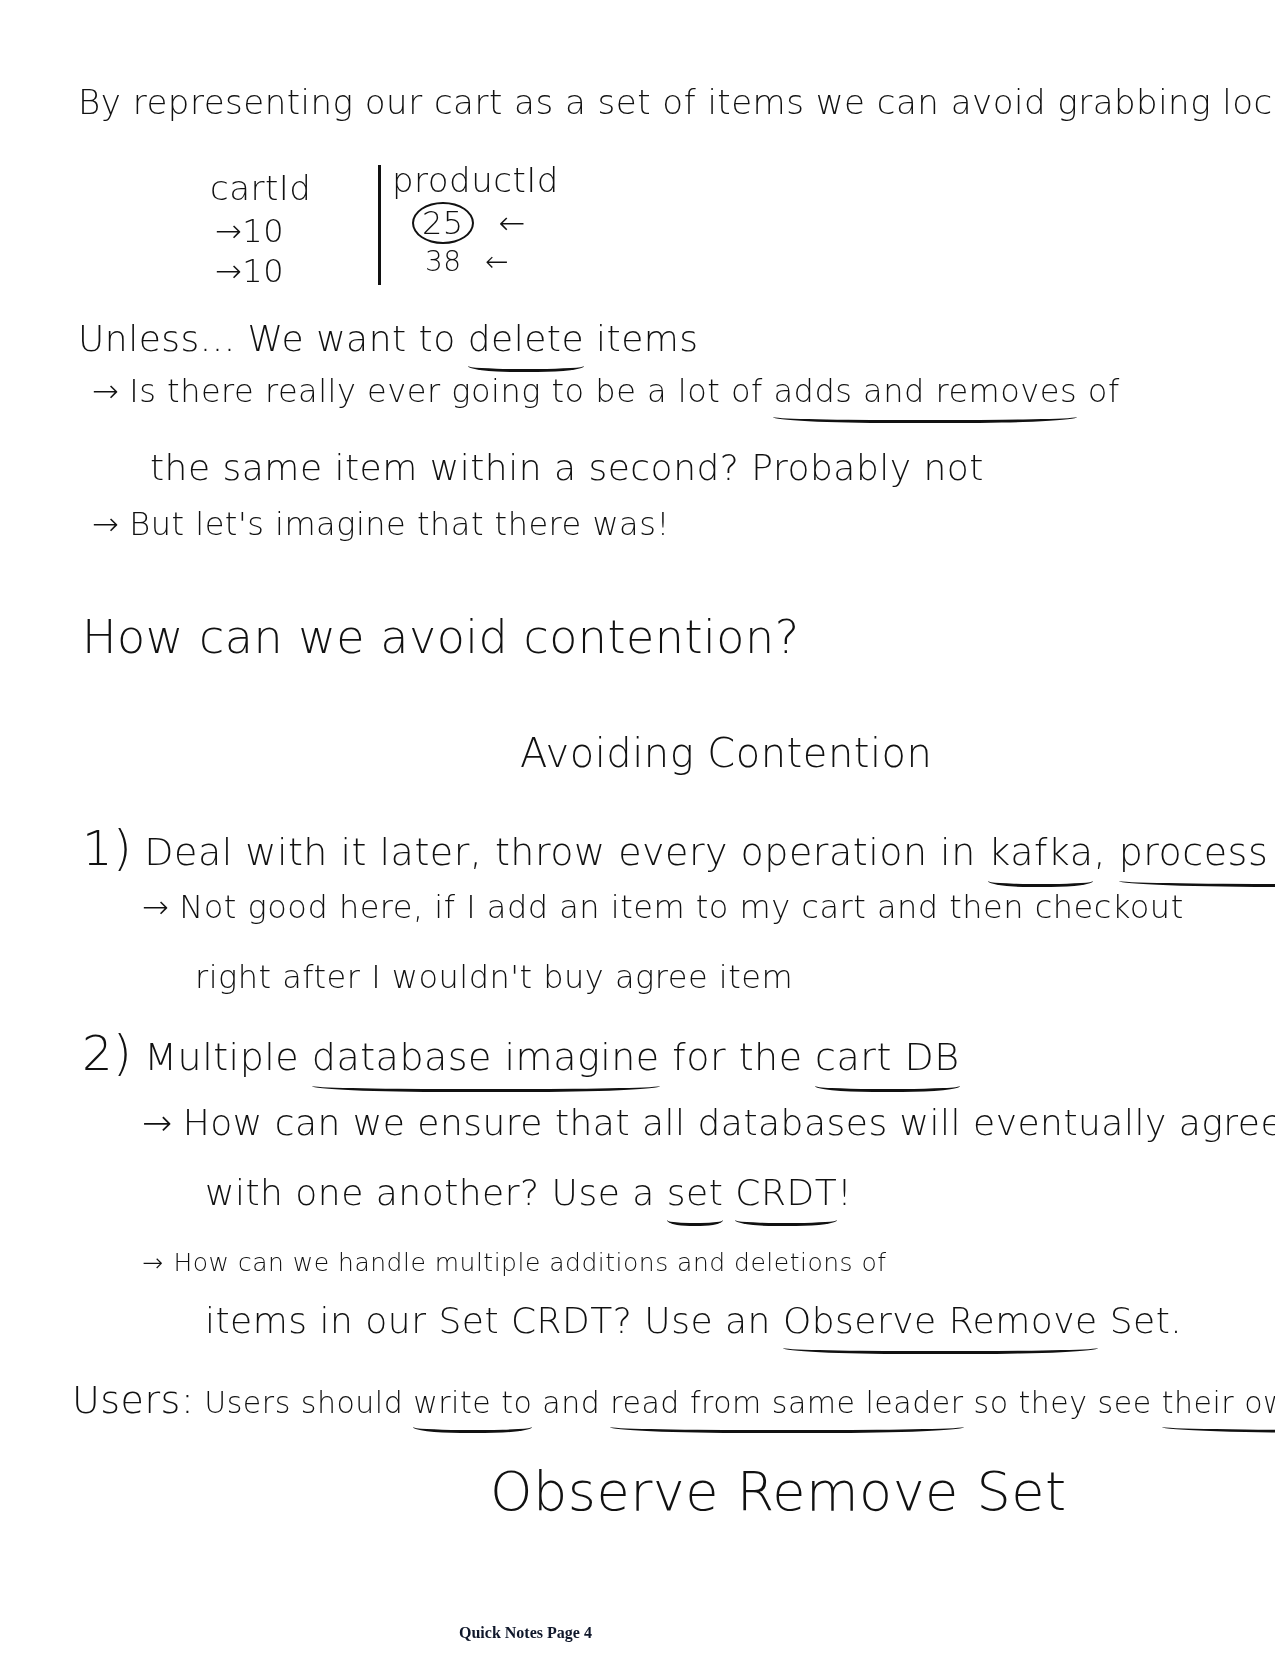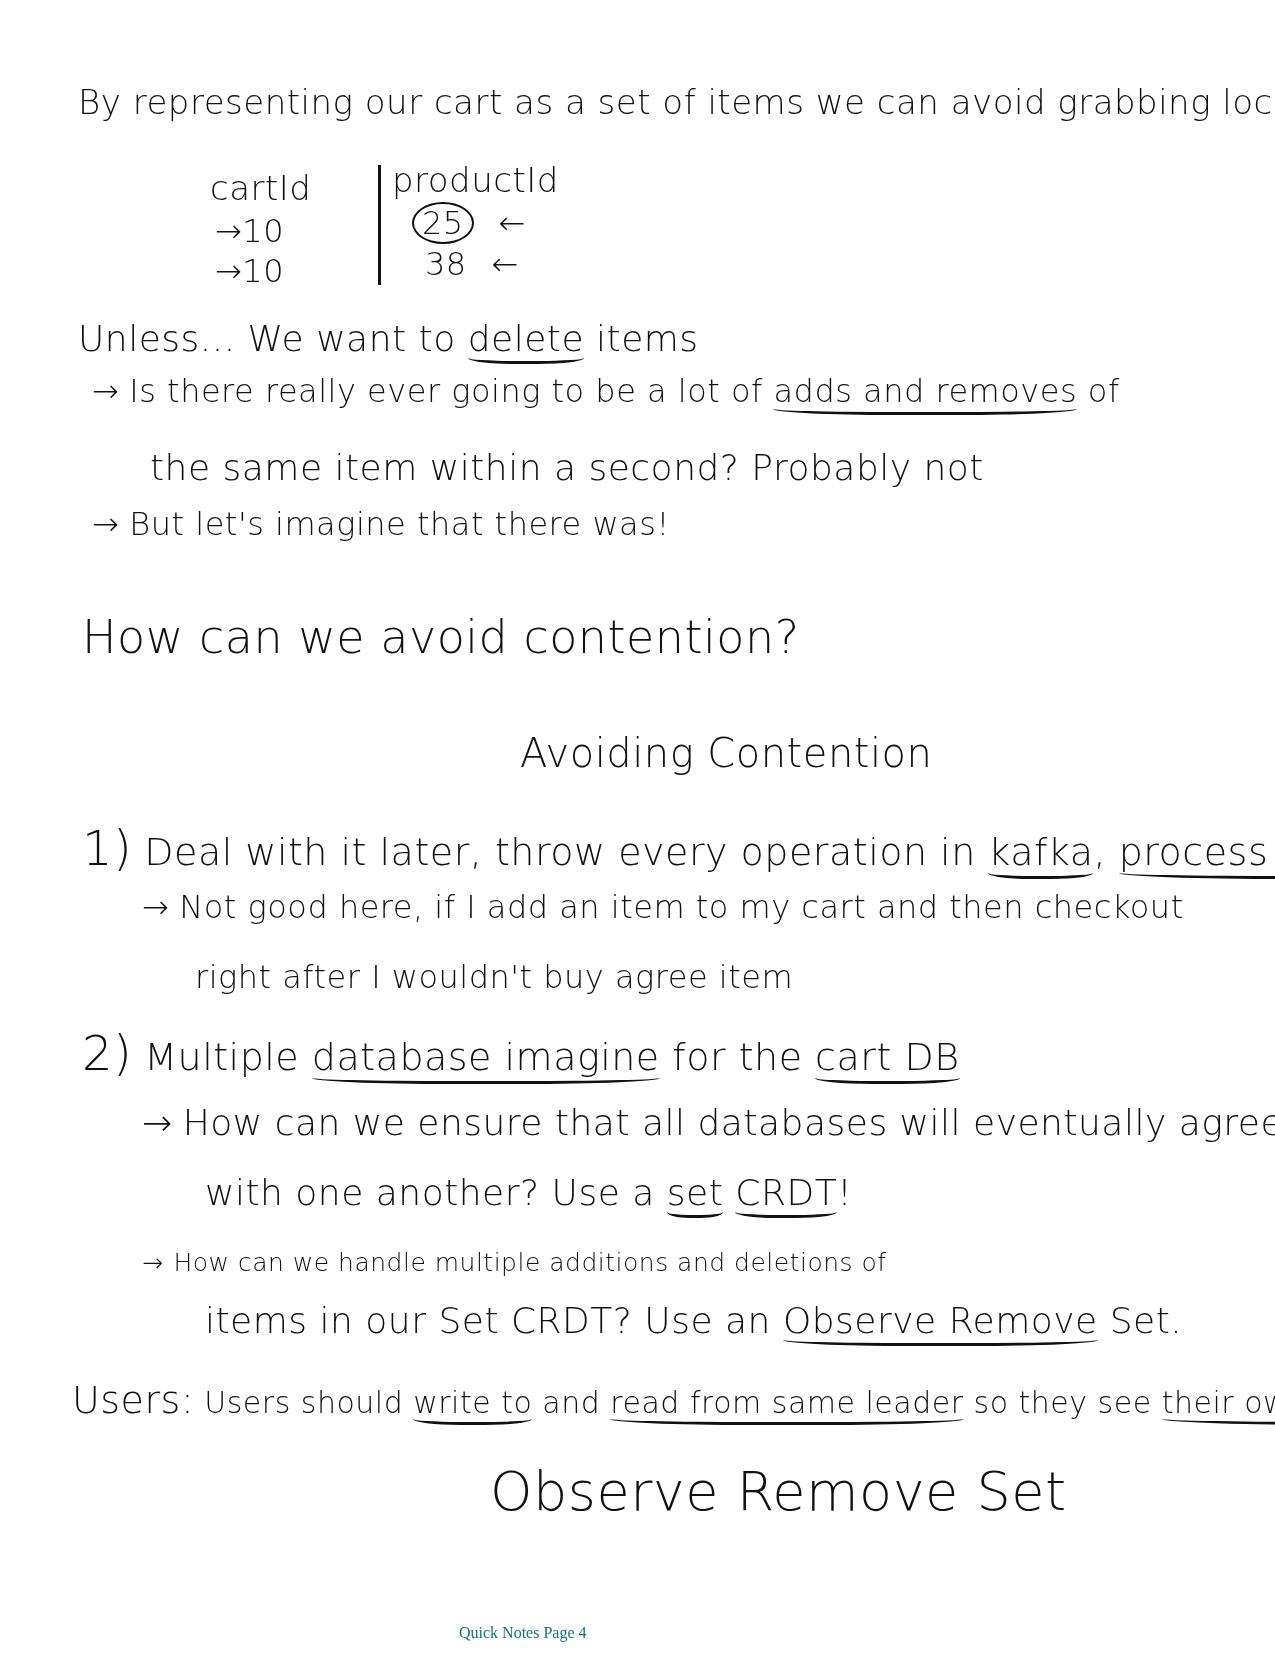--- a/index.html
+++ b/index.html
@@ -1,22 +1,22 @@
 <!DOCTYPE html>
 <html><head>
 <meta charset="utf-8">
 <style>
   html, body { margin:0; padding:0; background:#ffffff; }
   body { width:1275px; height:1653px; position:relative; overflow:hidden;
          font-family:"DejaVu Sans", sans-serif; color:#111; }
   .hw { position:absolute; white-space:nowrap; font-family:"DejaVu Sans", sans-serif;
         font-weight:300; color:#111; letter-spacing:0.5px; }
-  .ul { border-bottom:3px solid #111; padding-bottom:2px; border-radius:0 0 40% 40%/0 0 6px 6px; }
+  .ul { border-bottom:3px solid #111; padding-bottom:10px; border-radius:0 0 40% 40%/0 0 6px 6px; }
   .arrow { display:inline-block; margin-right:10px; }
-  .footer { position:absolute; font-family:"Liberation Serif", serif; font-size:16px; color:#0f766e; }
+  .footer { position:absolute; font-family:"Liberation Serif", serif; font-size:16px; color:#0f172a;font-weight:bold; }
   .circle { display:inline-block; border:2.5px solid #111; border-radius:50%; padding:0 8px; line-height:38px; }
   .vline { position:absolute; width:3px; background:#111; }
 </style>
 </head>
 <body>
 
 <div class="hw" style="left:78px;top:82px;font-size:34px;">By representing our cart as a set of items we can avoid grabbing locks!</div>
 
 <div class="hw" style="left:210px;top:168px;font-size:34px;">cartId</div>
 <div class="vline" style="left:378px;top:165px;height:120px;"></div>
@@ -26,21 +26,21 @@
   <span>→</span><span>10</span>
 </div>
 <div class="hw" style="left:412px;top:202px;font-size:32px;">
   <span class="circle">25</span>
   <span style="margin-left:14px;">←</span>
 </div>
 
 <div class="hw" style="left:215px;top:252px;font-size:32px;">
   <span>→</span><span>10</span>
 </div>
-<div class="hw" style="left:425px;top:245px;font-size:32px;">
+<div class="hw" style="left:425px;top:245px;font-size:28px;">
   <span>38</span>
   <span style="margin-left:14px;">←</span>
 </div>
 
 <div class="hw" style="left:78px;top:318px;font-size:36px;">
   <span>Unless... We want to </span><span class="ul">delete</span><span> items</span>
 </div>
 <div class="hw" style="left:92px;top:372px;font-size:32px;">
   <span class="arrow">→</span><span>Is there really ever going to be a lot of </span><span class="ul">adds and removes</span><span> of</span>
 </div>

